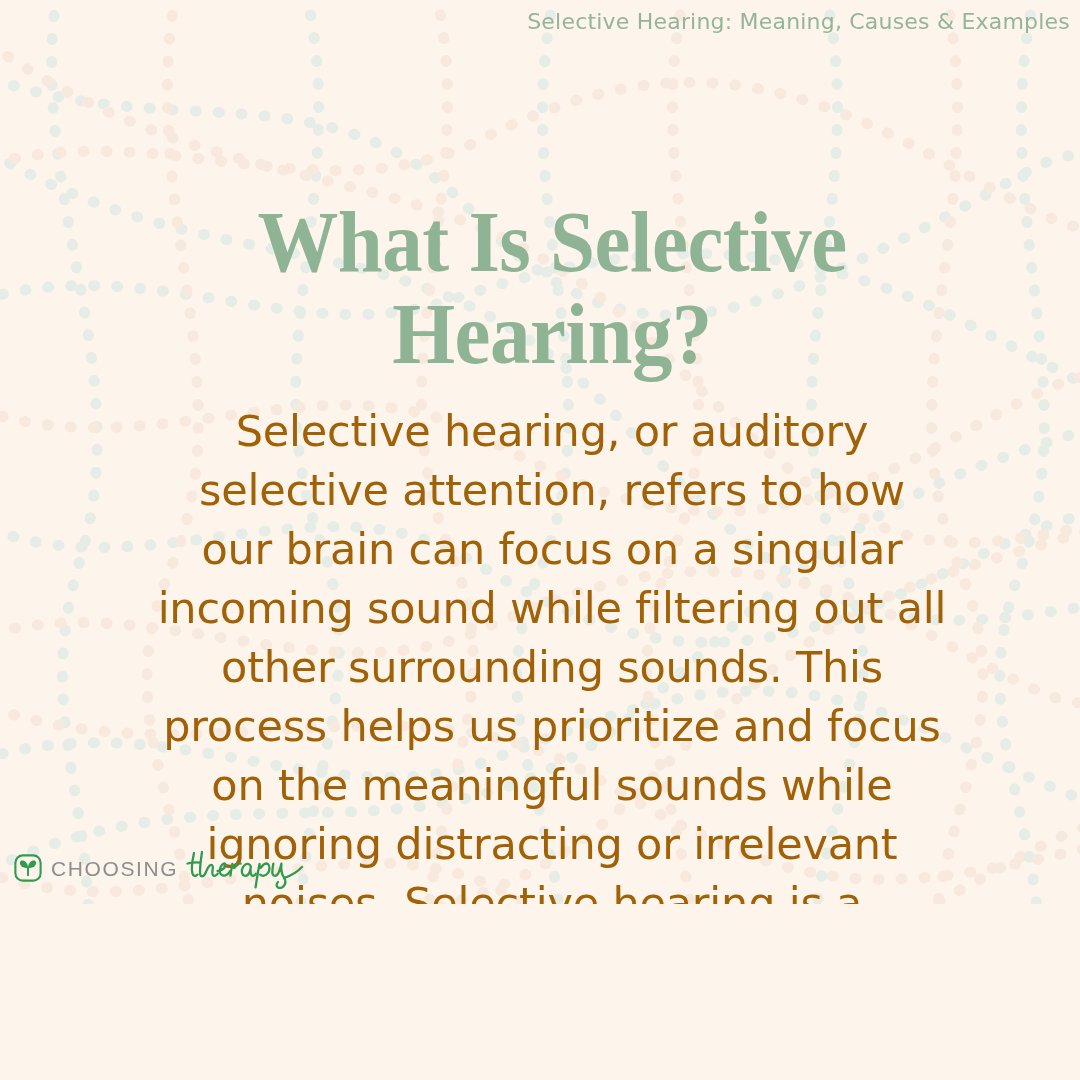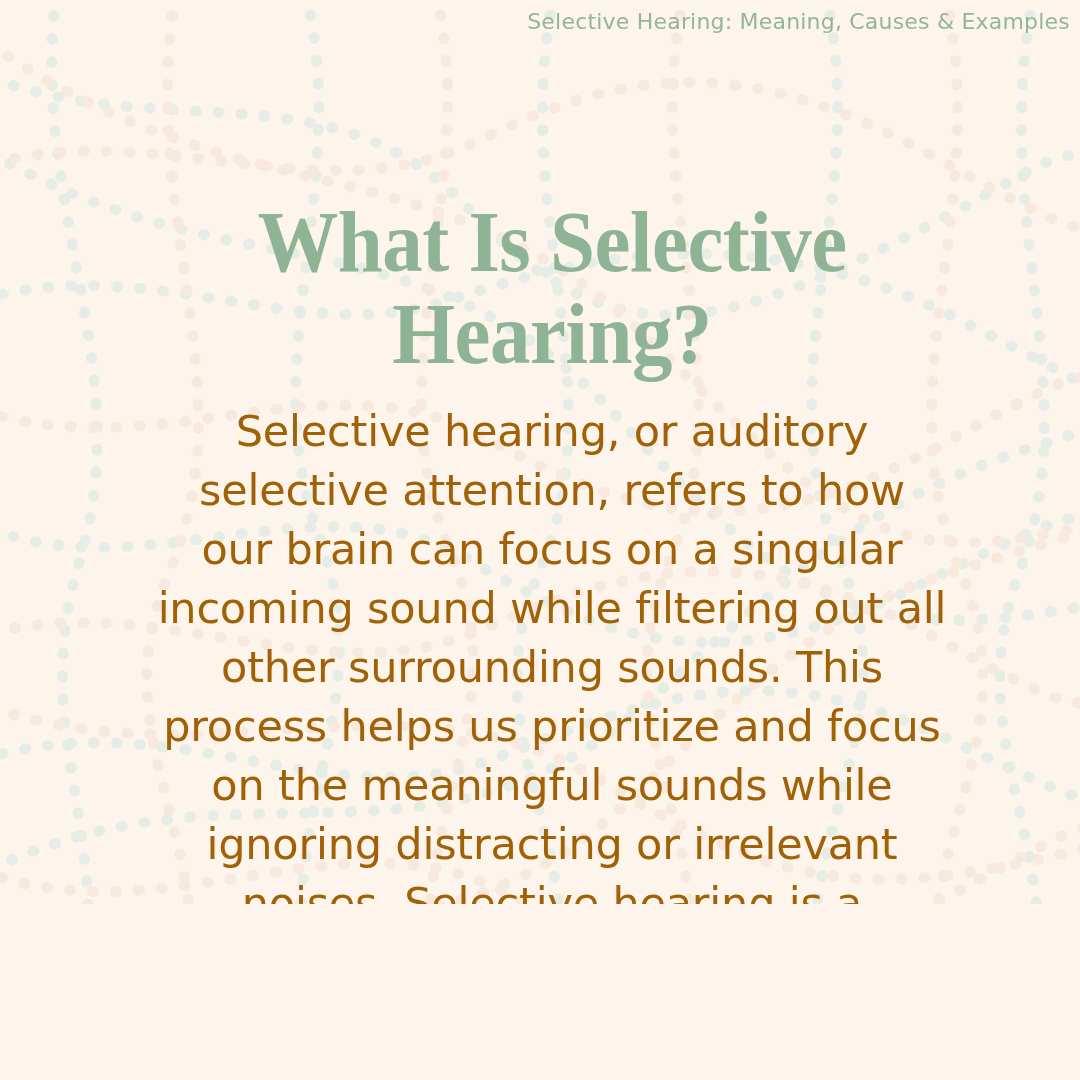--- a/index.html
+++ b/index.html
@@ -154,14 +154,36 @@
 
   <div id="header-bar">
     <span id="header-title">Selective Hearing: Meaning, Causes &amp; Examples</span>
   </div>
 
   <div id="content">
     <h1 id="page-title">What Is Selective Hearing?</h1>
     <p id="body-copy">Selective hearing, or auditory selective attention, refers to how our brain can focus on a singular incoming sound while filtering out all other surrounding sounds. This process helps us prioritize and focus on the meaningful sounds while ignoring distracting or irrelevant noises. Selective hearing is a normal, adaptive process but can have negative effects.</p>
   </div>
 
+  <div id="logo">
+    <svg id="logo-mark" viewBox="0 0 32 32" xmlns="http://www.w3.org/2000/svg" aria-hidden="true">
+      <rect x="1.6" y="1.6" width="28.8" height="28.8" rx="8.5" ry="8.5" fill="none" stroke="#2E9B4E" stroke-width="2.4"></rect>
+      <path d="M16 24.2 L16 15.6" fill="none" stroke="#2E9B4E" stroke-width="2.2" stroke-linecap="round"></path>
+      <path d="M16 15.8 C 16 10.4, 12.6 7.4, 9.2 7.4 C 6.6 7.4, 6.2 10.4, 7.6 12.8 C 9.2 15.4, 12.6 16.2, 16 15.8 Z" fill="#2E9B4E"></path>
+      <path d="M16 15.8 C 16 10.4, 19.4 7.4, 22.8 7.4 C 25.4 7.4, 25.8 10.4, 24.4 12.8 C 22.8 15.4, 19.4 16.2, 16 15.8 Z" fill="#2E9B4E"></path>
+    </svg>
+    <span id="logo-word-choosing">CHOOSING</span>
+    <svg id="logo-word-therapy" width="150" height="46" viewBox="0 0 150 46" xmlns="http://www.w3.org/2000/svg" aria-label="therapy">
+      <g fill="none" stroke="#2E9B4E" stroke-width="2.3" stroke-linecap="round" stroke-linejoin="round">
+        <path d="M10 8 C 8 17, 7.2 24, 8.4 28.4 C 9.2 31.4, 11.6 31.8, 13.6 29.6"></path>
+        <path d="M3.5 18.5 C 7.5 17.6, 12 17.2, 16 17.6"></path>
+        <path d="M18 7 C 16.6 16, 15.6 24, 16.2 29.4 C 16.8 32, 19 32.2, 20.8 29.4 C 22.4 26.8, 23 22.8, 25.6 20.6 C 27.8 18.8, 29.2 20.4, 28.8 23.6 C 28.4 26.4, 27.4 29.6, 29.6 30.6 C 31 31.2, 32.6 30.2, 33.8 28.6"></path>
+        <path d="M33.6 26 C 37.2 25.4, 40.4 23.4, 41.4 21 C 42.2 19.2, 41 18, 39.4 18.8 C 37.2 19.9, 35.4 23.6, 35.8 26.8 C 36.2 29.8, 38.6 31.2, 41.4 30.4 C 43.6 29.8, 45 28, 46 26.2"></path>
+        <path d="M46.4 30.6 C 47 26.6, 47.6 22.4, 48.4 18.8 C 48.8 21.8, 49.4 24.4, 51.2 22 C 52.8 19.8, 54.8 18, 56.6 18.6"></path>
+        <path d="M66.8 21.6 C 66 19, 63.4 18, 61.2 19.6 C 58.6 21.4, 57.2 25.4, 58.2 28.4 C 59 31, 61.8 31.6, 63.8 29.8 C 65.6 28.2, 66.4 25.4, 66.8 21.6 C 66.4 25.4, 66 28.6, 67.6 30.2 C 68.8 31.4, 70.6 30.6, 71.8 28.8"></path>
+        <path d="M71.6 42.4 C 72.8 34, 74.2 25.4, 75.6 18.8 C 75.6 21.8, 75.8 24.6, 77.6 21.8 C 79.4 19, 82 17.6, 84 19.2 C 86.2 20.9, 85.8 25.6, 83.6 28.4 C 81.6 31, 78.4 31.6, 76.2 29.6"></path>
+        <path d="M89.4 18.6 C 88.6 22.6, 87.8 26.4, 88.6 29 C 89.4 31.4, 92 31.4, 93.8 29 C 95.6 26.6, 96.6 22.2, 97.4 18.6 C 97 23.4, 97.4 28.6, 99.6 31.8 C 101 33.8, 102.2 35.8, 101 39 C 99.8 42.2, 96.4 43.8, 94 42.4 C 92.2 41.4, 92 39, 94 37"></path>
+        <path d="M101 32.6 C 107 30.6, 113.4 26.8, 118 22"></path>
+      </g>
+    </svg>
+  </div>
 
 </div>
 
 </body></html>

